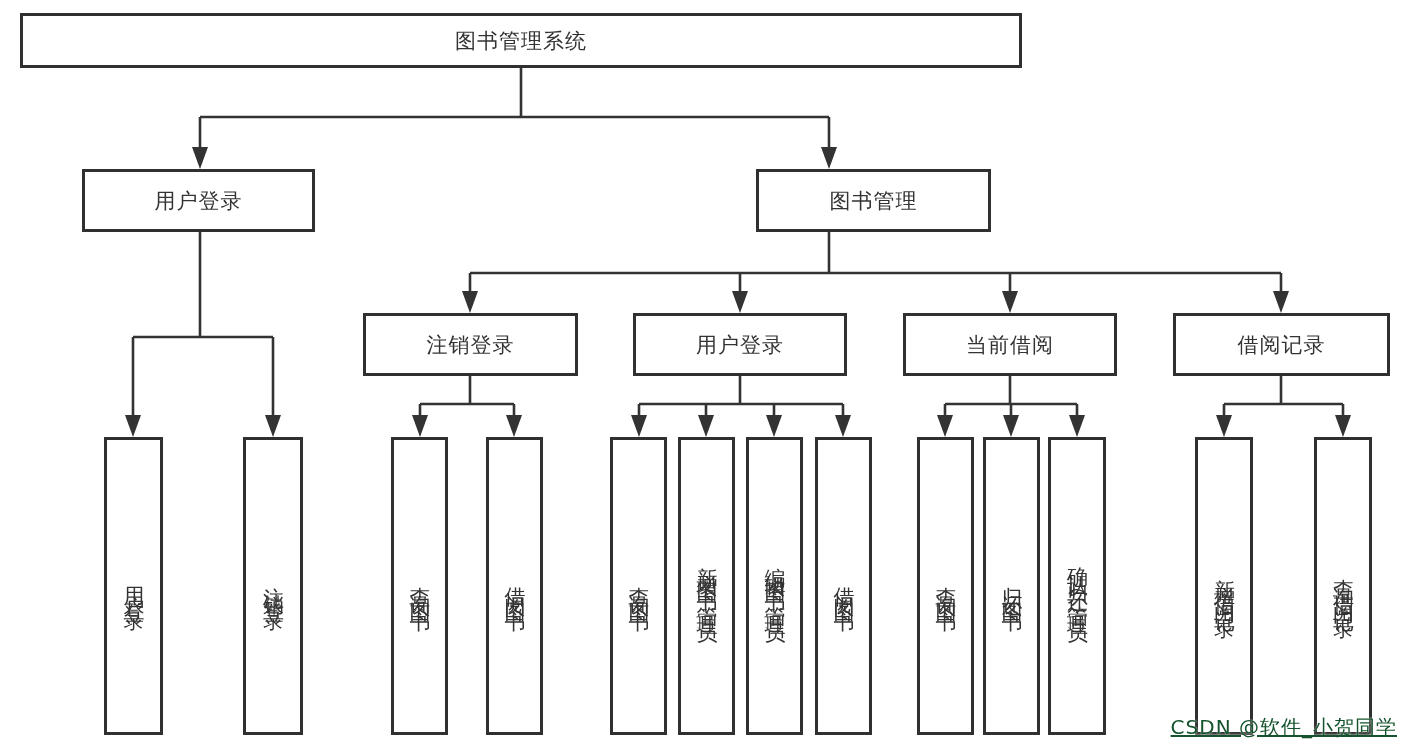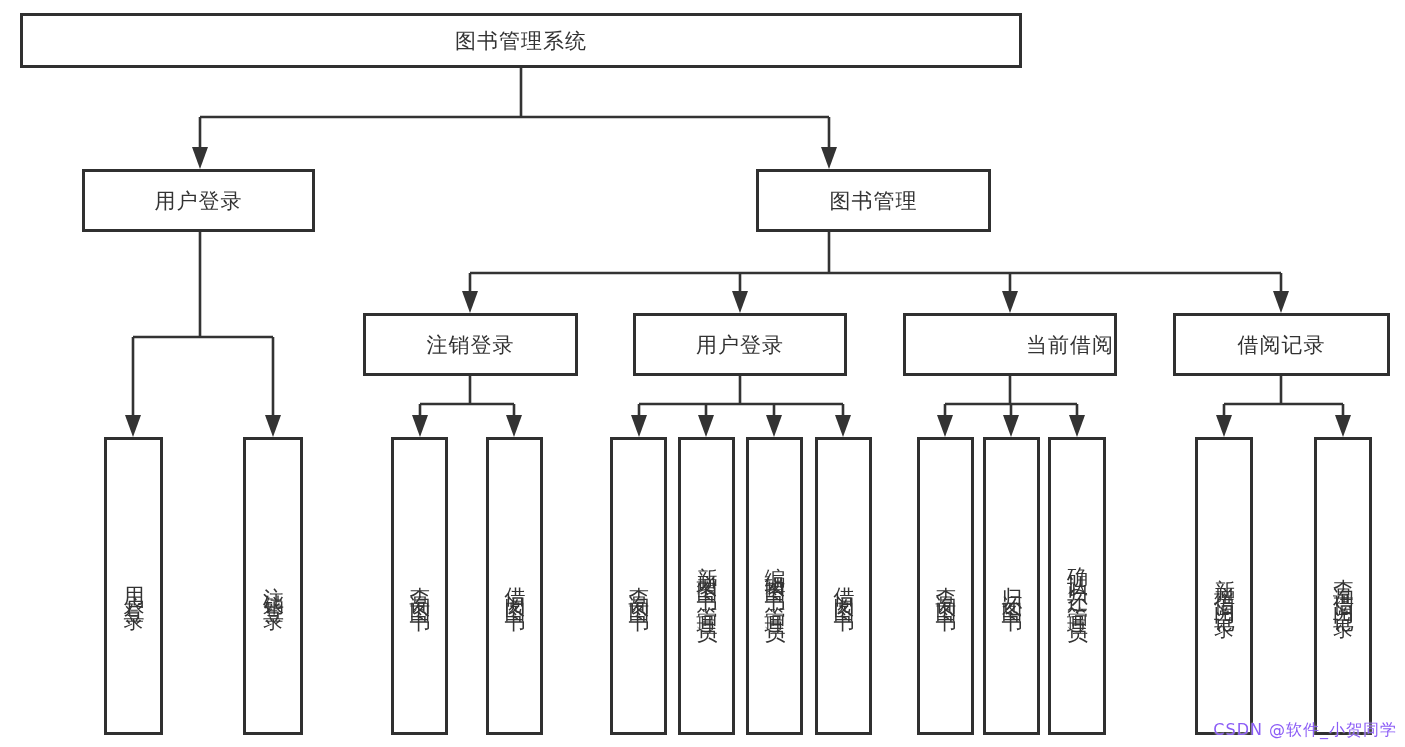--- a/index.html
+++ b/index.html
@@ -37,24 +37,25 @@
     text-orientation: mixed;
     letter-spacing: 8px;
     font-size: 21px;
     white-space: normal;
     line-height: 1.1;
   }
   .watermark {
     position: absolute;
     right: 8px;
     bottom: 6px;
-    font-size: 16px;
-    color: #8b5cf6;
+    font-size: 20px;
+    color: #14532d;
     letter-spacing: 1px;
     text-shadow: 0 0 2px #ffffff;
+    text-decoration: underline;
   }
 </style>
 </head>
 <body>
 
 <div class="stage">
 
   <svg class="connectors" viewBox="0 0 1405 747" xmlns="http://www.w3.org/2000/svg">
     <g stroke="#333333" stroke-width="2.6" fill="none">
 
@@ -112,21 +113,21 @@
   <div class="node" style="left:712px; top:169px; width:235px; height:63px;margin-left:44px;">
     <span class="label">图书管理</span>
   </div>
 
   <div class="node" style="left:363px; top:313px; width:215px; height:63px;">
     <span class="label">注销登录</span>
   </div>
   <div class="node" style="left:633px; top:313px; width:214px; height:63px;">
     <span class="label">用户登录</span>
   </div>
-  <div class="node" style="left:903px; top:313px; width:214px; height:63px;justify-content:flex-end;">
+  <div class="node" style="left:903px; top:313px; width:214px; height:63px;">
     <span class="label">当前借阅</span>
   </div>
   <div class="node" style="left:1173px; top:313px; width:217px; height:63px;">
     <span class="label">借阅记录</span>
   </div>
 
   <div class="node leaf" style="left:104px; top:437px; width:59px; height:298px;">
     <span class="label">用户登录</span>
   </div>
   <div class="node leaf" style="left:243px; top:437px; width:60px; height:298px;">

